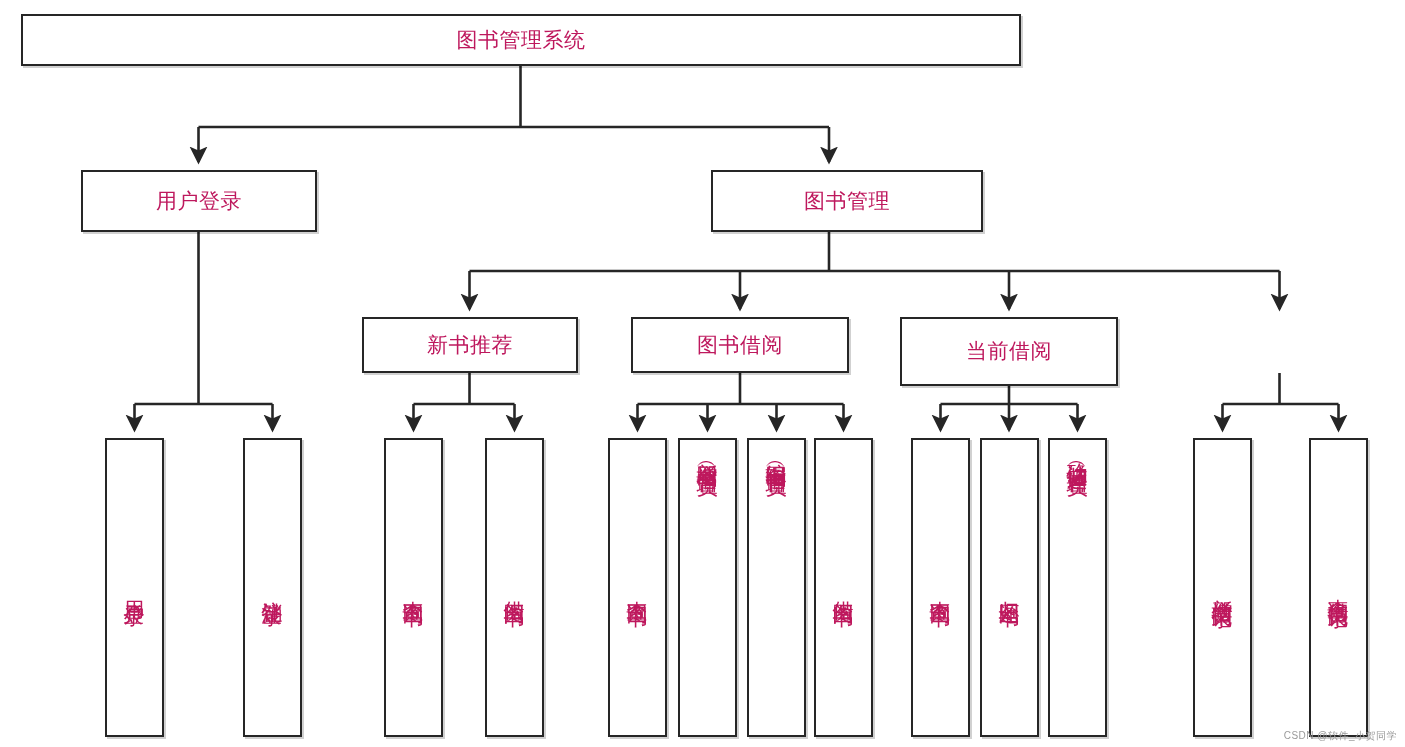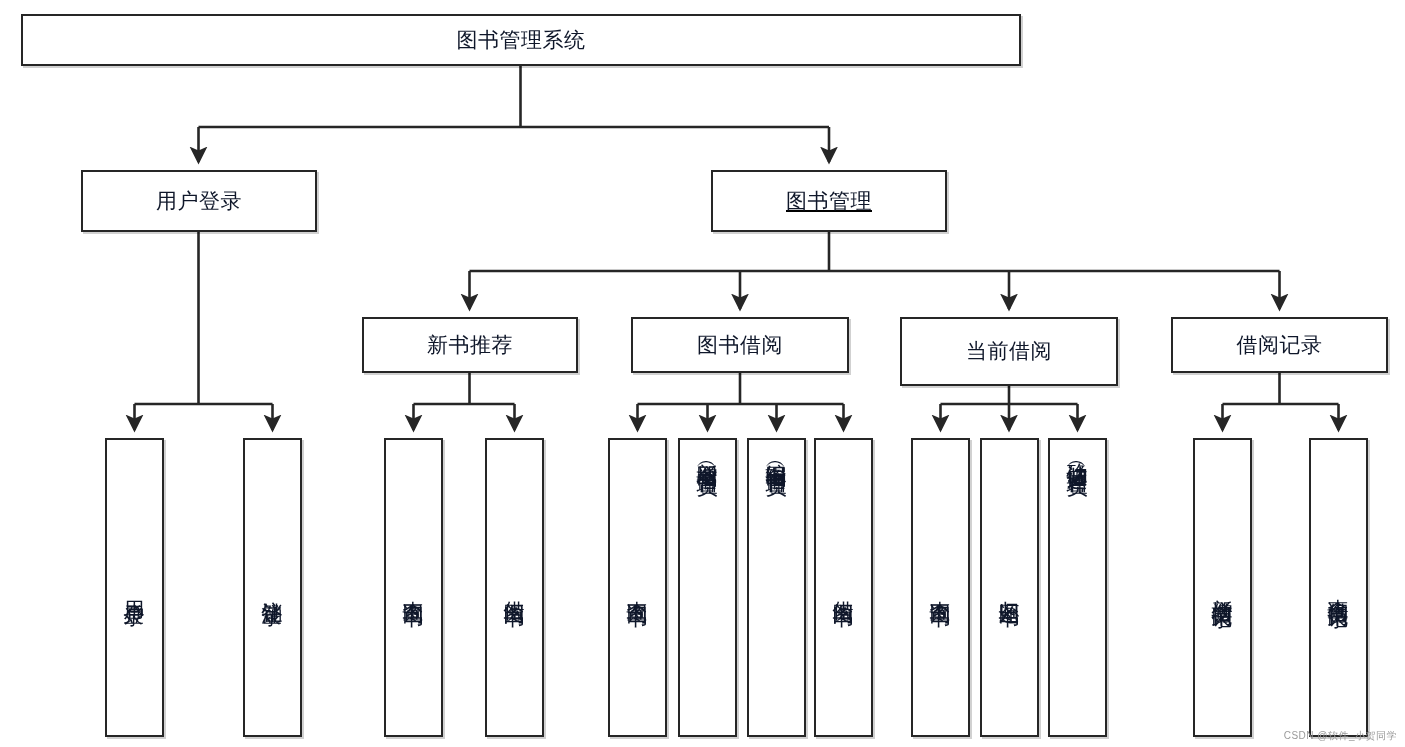--- a/index.html
+++ b/index.html
@@ -31,21 +31,21 @@
     box-sizing: border-box;
     background: #ffffff;
     border: 2px solid #262626;
     box-shadow: 2px 2px 0 rgba(0,0,0,0.18);
     display: flex;
     align-items: center;
     justify-content: center;
     z-index: 2;
   }
   .node-label {
-    color: #0f172a;
+    color: #be185d;
     font-size: 21px;
     line-height: 1.25;
     letter-spacing: 0.5px;
     white-space: nowrap;
   }
   .node.vertical {
     align-items: flex-start;
     justify-content: center;
     padding-top: 6px;
   }
@@ -131,39 +131,36 @@
   </svg>
 
   <div class="node" style="left:21px; top:14px; width:1000px; height:52px;">
     <span class="node-label">图书管理系统</span>
   </div>
 
   <div class="node" style="left:81px; top:170px; width:236px; height:62px;">
     <span class="node-label">用户登录</span>
   </div>
 
-  <div class="node" style="left:711px; top:170px; width:236px; height:62px;text-decoration:underline;">
+  <div class="node" style="left:711px; top:170px; width:272px; height:62px;">
     <span class="node-label">图书管理</span>
   </div>
 
   <div class="node" style="left:362px; top:317px; width:216px; height:56px;">
     <span class="node-label">新书推荐</span>
   </div>
 
   <div class="node" style="left:631px; top:317px; width:218px; height:56px;">
     <span class="node-label">图书借阅</span>
   </div>
 
   <div class="node" style="left:900px; top:317px; width:218px; height:69px;">
     <span class="node-label">当前借阅</span>
   </div>
 
-  <div class="node" style="left:1171px; top:317px; width:217px; height:56px;">
-    <span class="node-label">借阅记录</span>
-  </div>
 
   <div class="node vertical centered" style="left:105px; top:438px; width:59px; height:299px;">
     <span class="node-label">用户登录</span>
   </div>
 
   <div class="node vertical centered" style="left:243px; top:438px; width:59px; height:299px;">
     <span class="node-label">注销登录</span>
   </div>
 
   <div class="node vertical centered" style="left:384px; top:438px; width:59px; height:299px;">

